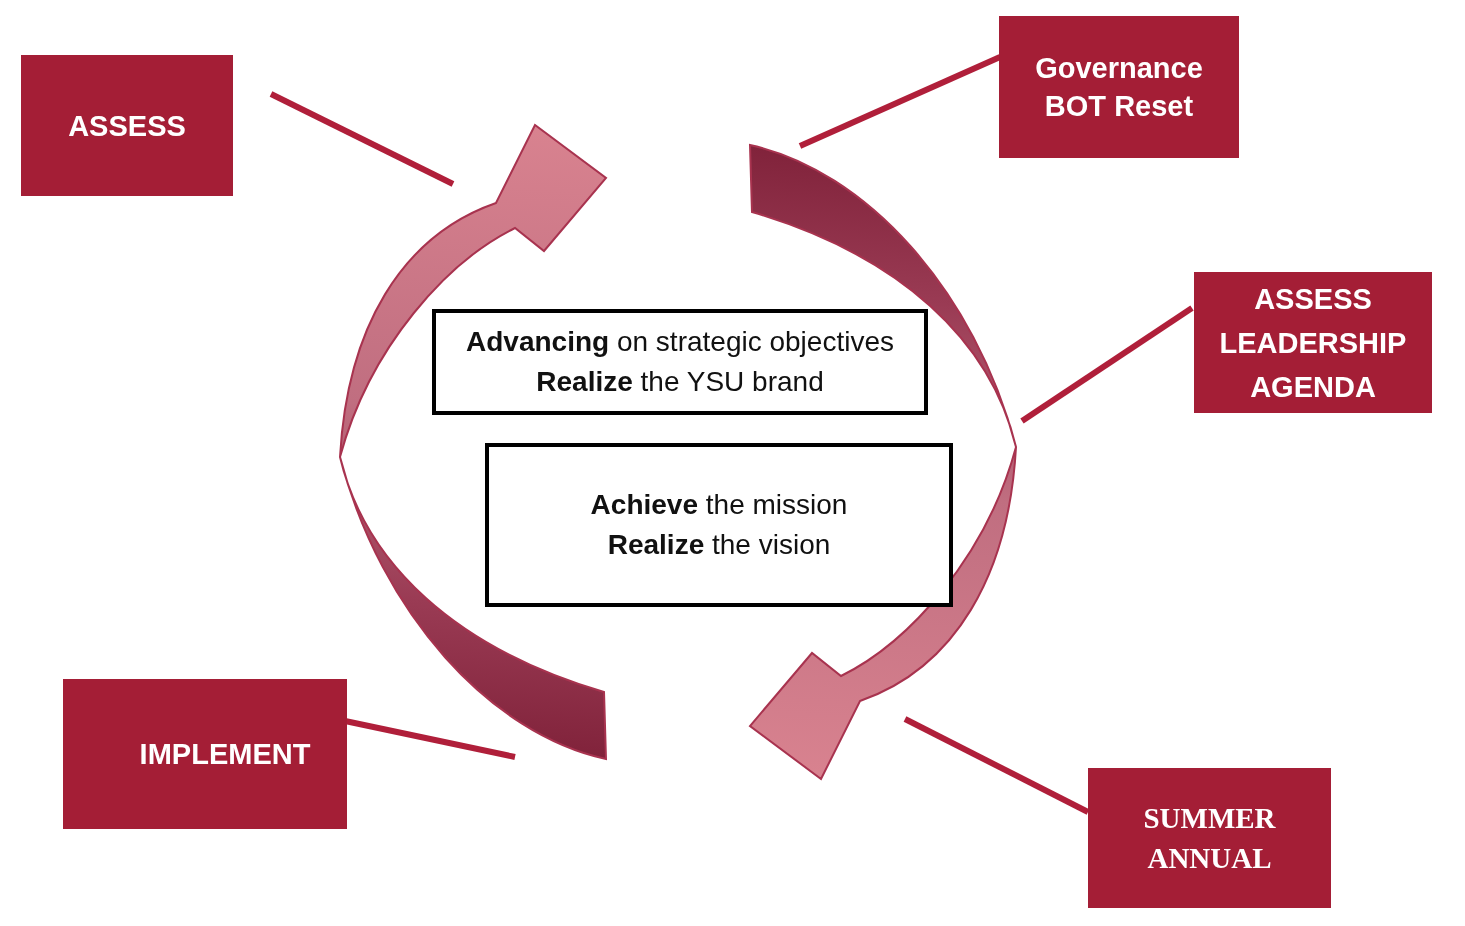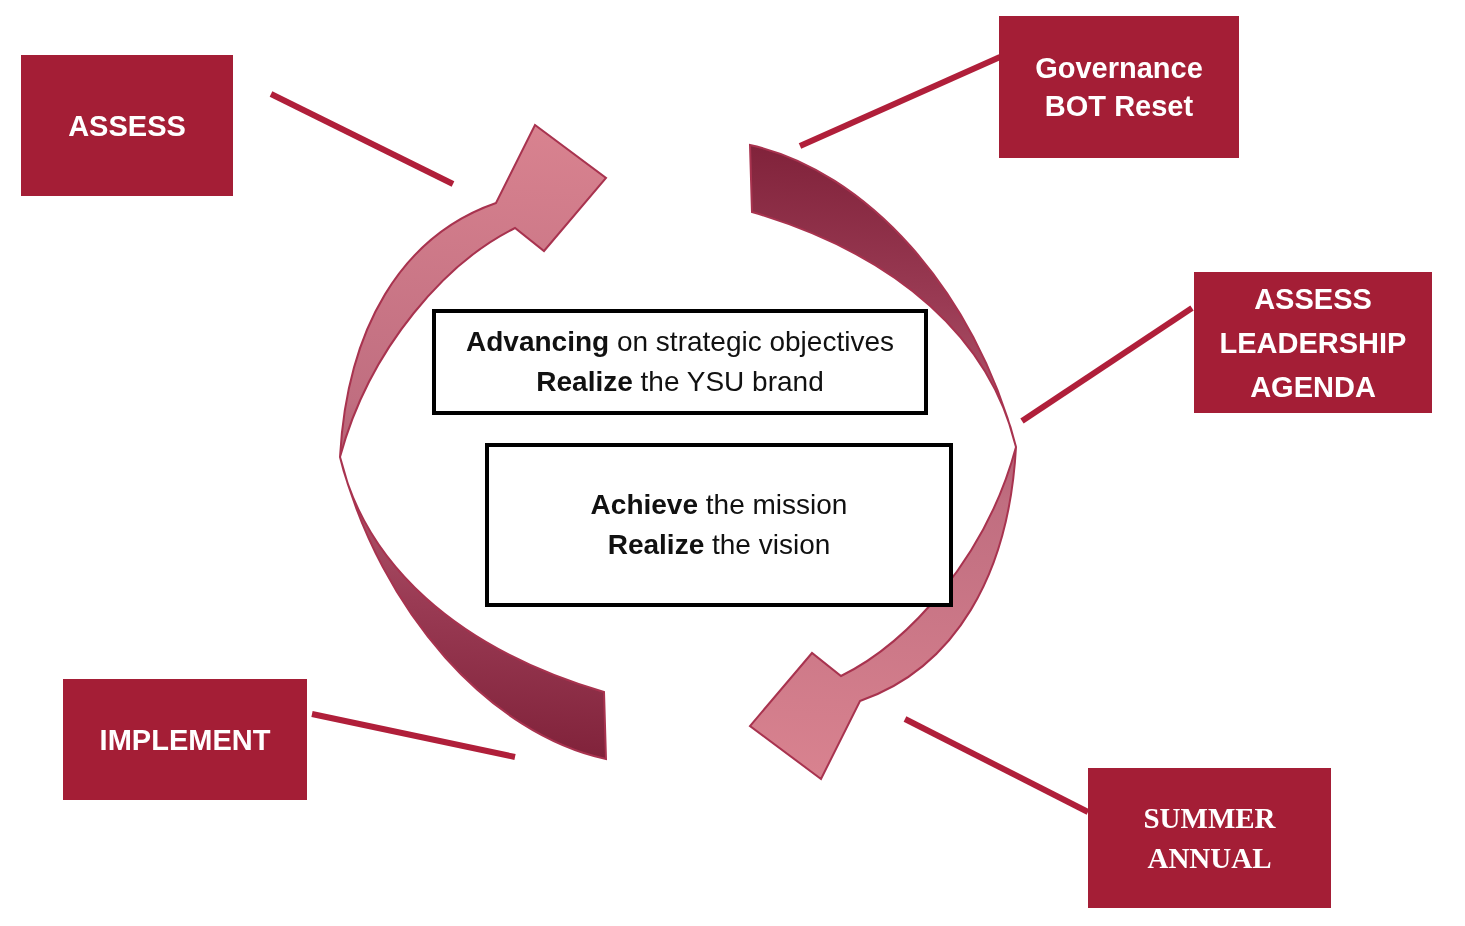--- a/index.html
+++ b/index.html
@@ -30,21 +30,21 @@
     display: flex;
     flex-direction: column;
     align-items: center;
     justify-content: center;
     text-align: center;
   }
   #node-assess     { left: 21px;   top: 55px;  width: 212px; height: 141px; }
   #node-governance { left: 999px;  top: 16px;  width: 240px; height: 142px; }
   #node-annual     { left: 1194px; top: 272px; width: 238px; height: 141px; line-height: 44px; }
   #node-summer     { left: 1088px; top: 768px; width: 243px; height: 140px; line-height: 40px; font-family: Liberation Serif, serif; }
-  #node-implement  { left: 63px;   top: 679px; width: 244px; height: 121px; }
+  #node-implement  { left: 63px;   top: 679px; width: 244px; height: 150px; padding-left: 40px; }
   .cbox {
     position: absolute;
     background: #ffffff;
     border: 4px solid var(--center-box-border, #000000);
     color: var(--center-box-text, #111111);
     font-size: 28px;
     line-height: 40px;
     display: flex;
     flex-direction: column;
     align-items: center;

